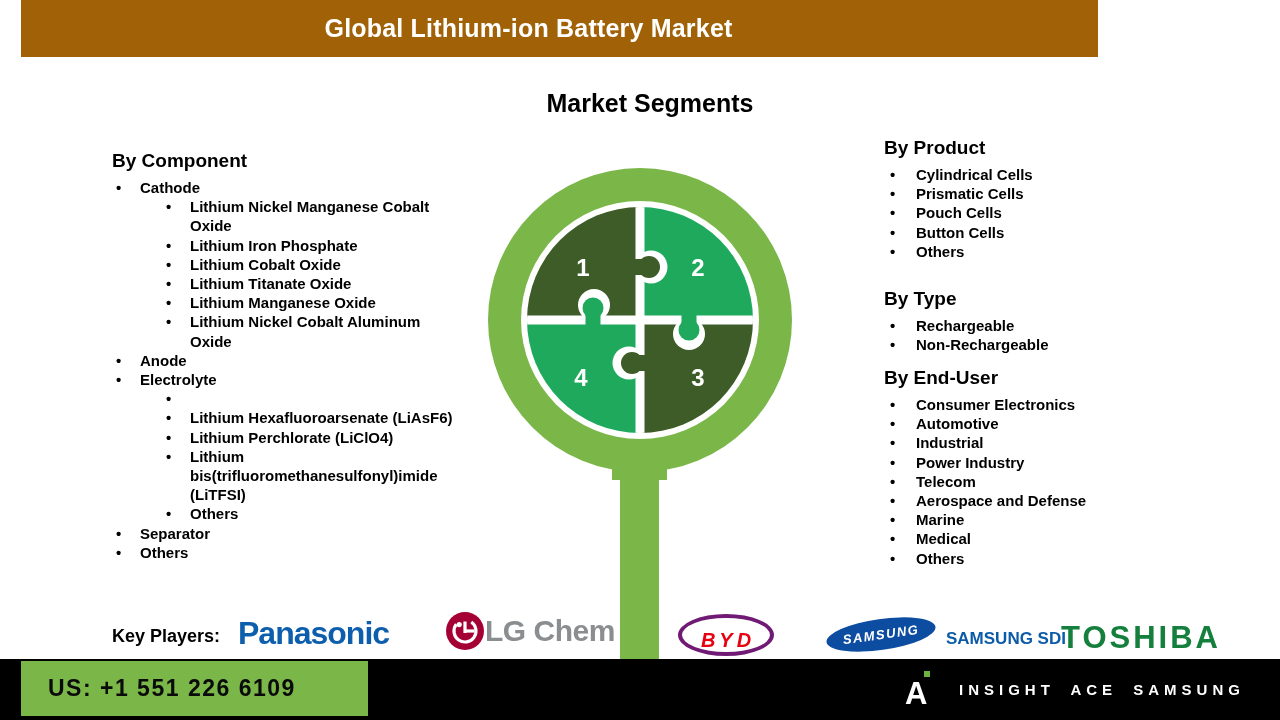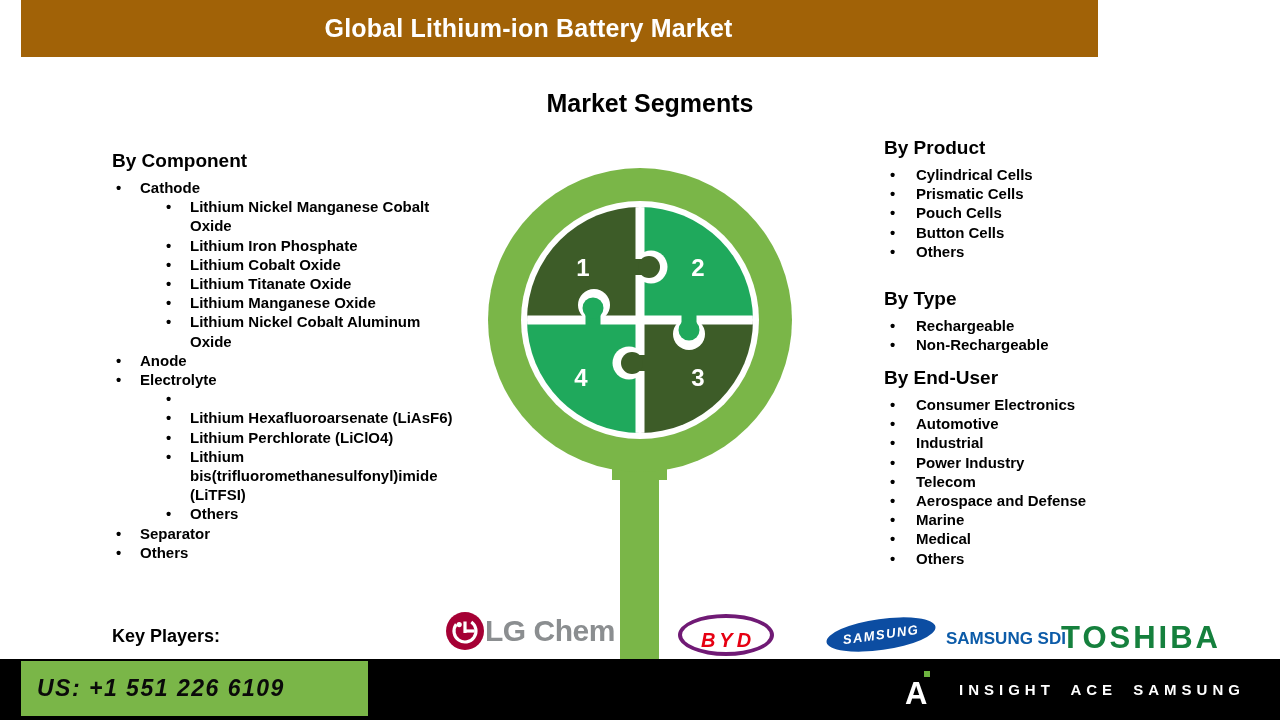--- a/index.html
+++ b/index.html
@@ -47,21 +47,21 @@
   .logo-samsung{position:absolute;left:826px;top:619px;width:110px;height:31px;background:#0c4da2;
                 border-radius:50%;transform:rotate(-8deg);display:flex;align-items:center;justify-content:center;}
   .logo-samsung-text{color:#fff;font-size:13px;font-weight:bold;font-style:italic;letter-spacing:1.5px;}
   .logo-sdi{position:absolute;left:946px;top:629px;font-size:17px;font-weight:bold;color:#0c5ba8;}
   .logo-toshiba{position:absolute;left:1061px;top:620px;font-size:31px;font-weight:bold;
                 color:#15803d;letter-spacing:3px;}
 
   
   .footer{position:absolute;left:0;top:659px;width:1280px;height:61px;background:#000;}
   .phone-box{position:absolute;left:21px;top:2px;width:347px;height:55px;background:#7ab648;
-             display:flex;align-items:center;padding-left:16px;box-sizing:border-box;font-style:italic;}
+             display:flex;align-items:center;padding-left:27px;box-sizing:border-box;}
   .phone{font-size:23px;font-weight:bold;letter-spacing:1.5px;color:#0a0a0a;white-space:nowrap;}
   .brand{position:absolute;left:905px;top:0;height:61px;display:flex;align-items:center;gap:24px;}
   .brand-mark{position:relative;width:30px;height:40px;}
   .brand-mark-a{position:absolute;left:0;bottom:1px;font-size:31px;line-height:1;font-weight:bold;color:#fff;}
   .brand-mark-dot{position:absolute;left:19px;top:1px;width:6px;height:6px;background:#6db33f;}
   .brand-text{color:#fff;font-size:15px;font-weight:bold;letter-spacing:5px;word-spacing:7px;white-space:nowrap;}
 </style>
 </head>
 <body>
 
@@ -266,20 +266,21 @@
       <circle cx="632" cy="363" r="11" fill="#3d5c28"></circle>
     </g>
     <text class="pz-num" x="583" y="276" text-anchor="middle">1</text>
     <text class="pz-num" x="698" y="276" text-anchor="middle">2</text>
     <text class="pz-num" x="698" y="386" text-anchor="middle">3</text>
     <text class="pz-num" x="581" y="386" text-anchor="middle">4</text>
   </svg>
 
   <div class="kp-label">Key Players:</div>
 
+  <div class="logo-panasonic">Panasonic</div>
 
   <div class="logo-lg">
     <svg width="38" height="38" viewBox="0 0 38 38">
       <circle cx="19" cy="19" r="19" fill="#a50034"></circle>
       <circle cx="19" cy="19" r="11" fill="none" stroke="#ffffff" stroke-width="3.2" stroke-dasharray="52 18" transform="rotate(-55 19 19)"></circle>
       <rect x="17.4" y="9.5" width="3.2" height="11.5" fill="#ffffff"></rect>
       <circle cx="13.2" cy="12.6" r="2.6" fill="#ffffff"></circle>
       <rect x="19" y="17.4" width="9.5" height="3.2" fill="#ffffff"></rect>
     </svg>
     <span class="logo-lg-text">LG Chem</span>

